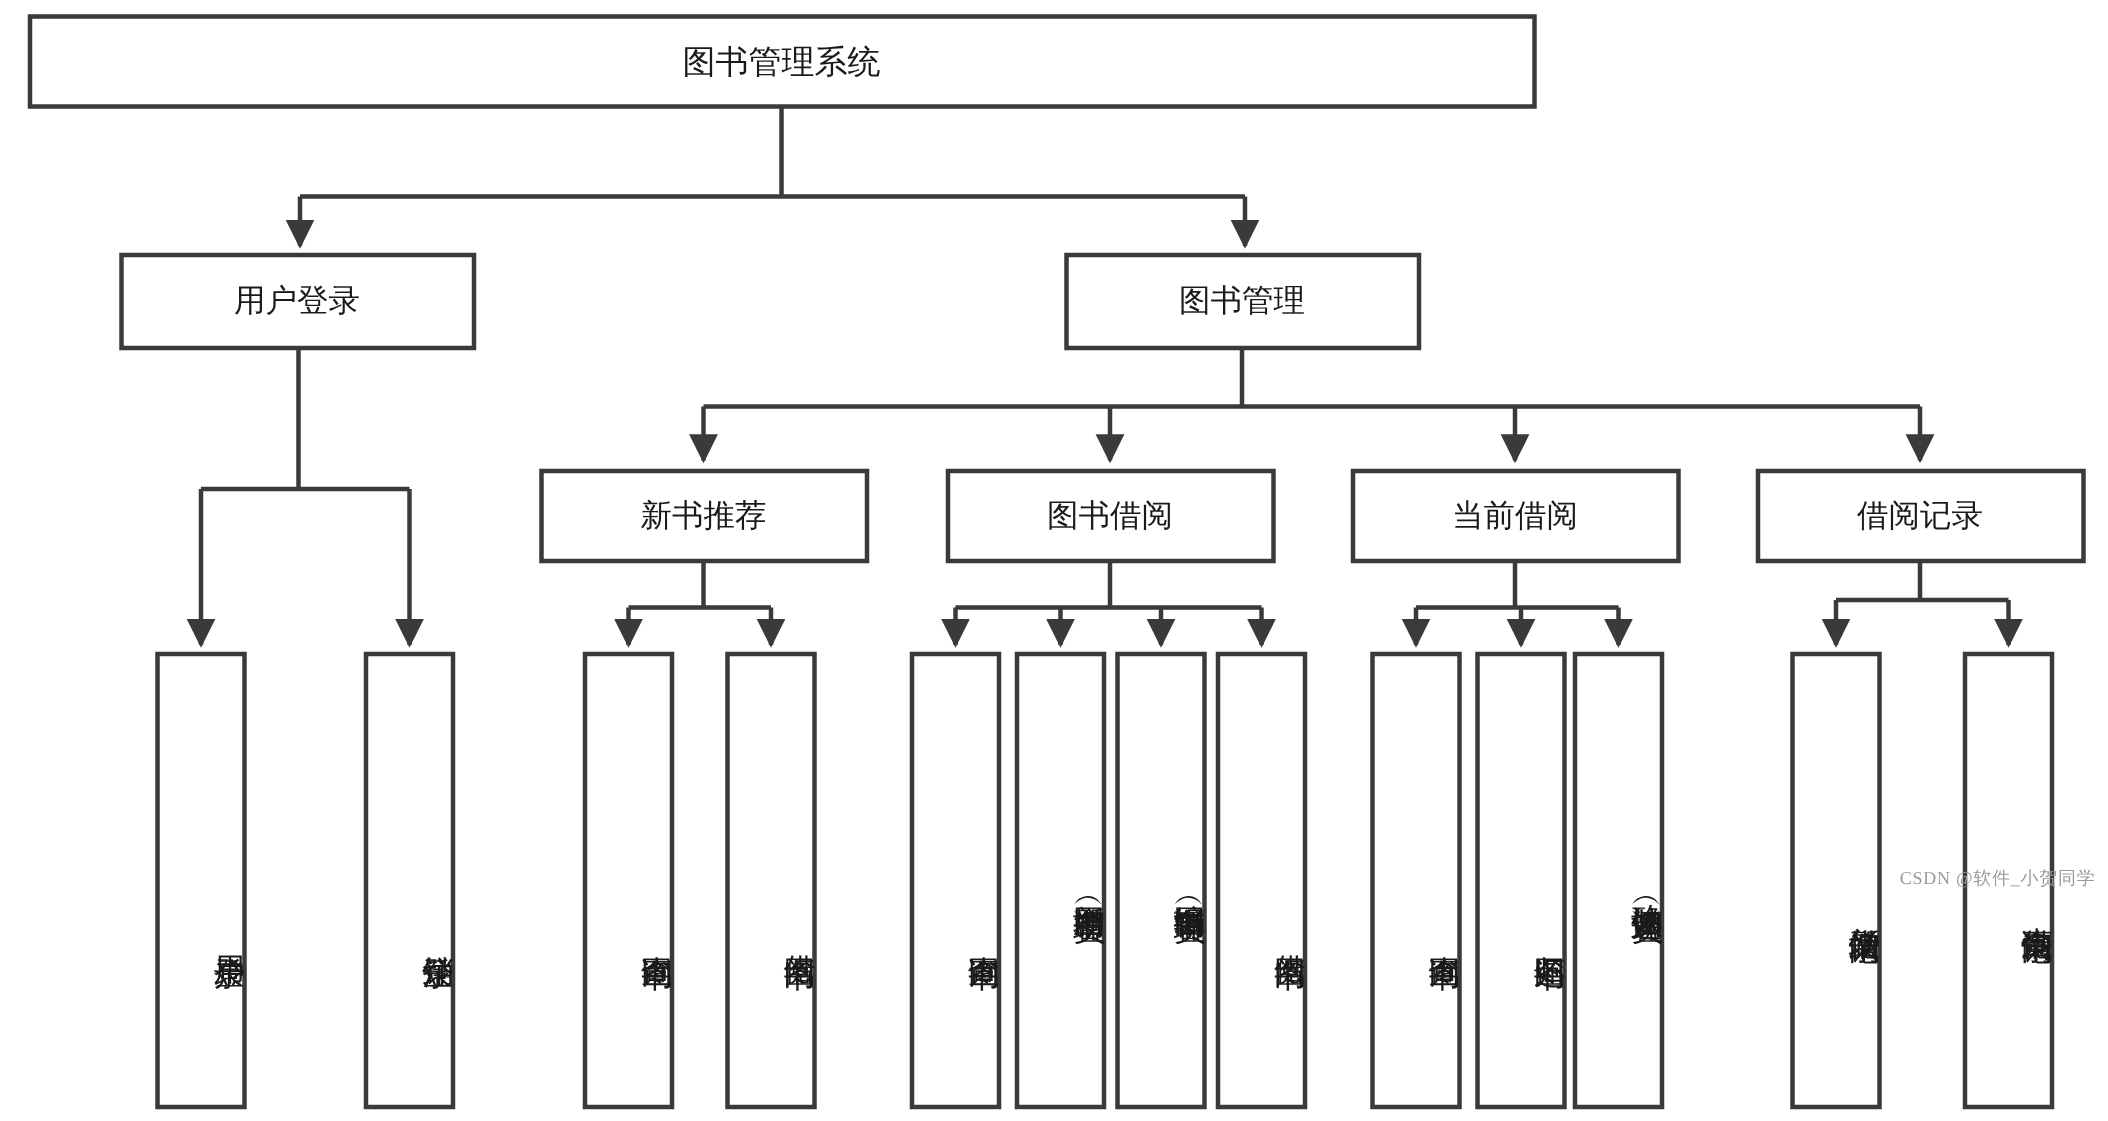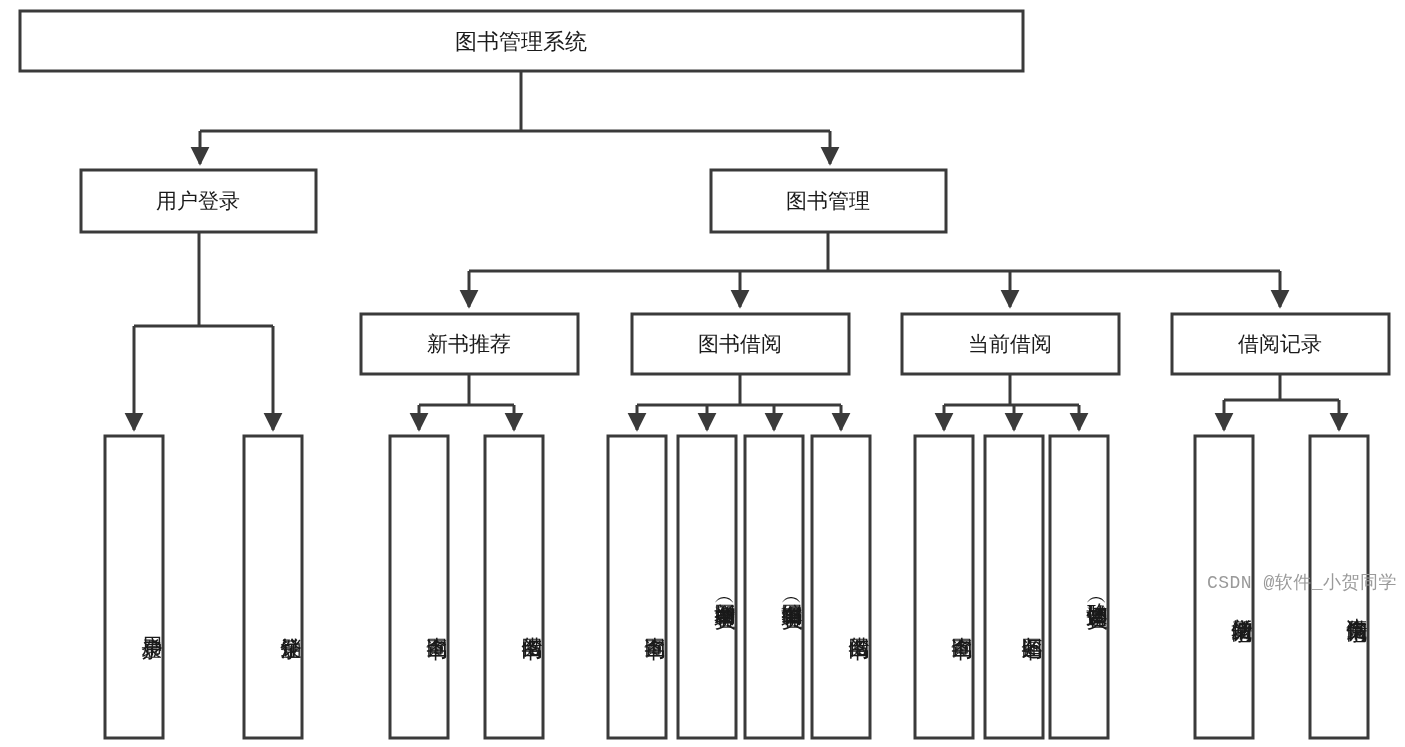--- a/index.html
+++ b/index.html
@@ -63,22 +63,22 @@
     line-height: 1.04;
     color: #1a1a1a;
     letter-spacing: 1px;
     white-space: nowrap;
     pointer-events: none;
   }
   .watermark {
     position: absolute;
     right: 8px;
     bottom: 4px;
-    font-family: Liberation Mono, monospace;
-    font-size: 18px;
+    font-family: Liberation Serif, serif;
+    font-size: 12px;
     color: #9a9a9a;
     letter-spacing: 0.5px;
     user-select: none;
   }
 </style>
 </head>
 <body>
 
 <div id="diagram-root">
 

